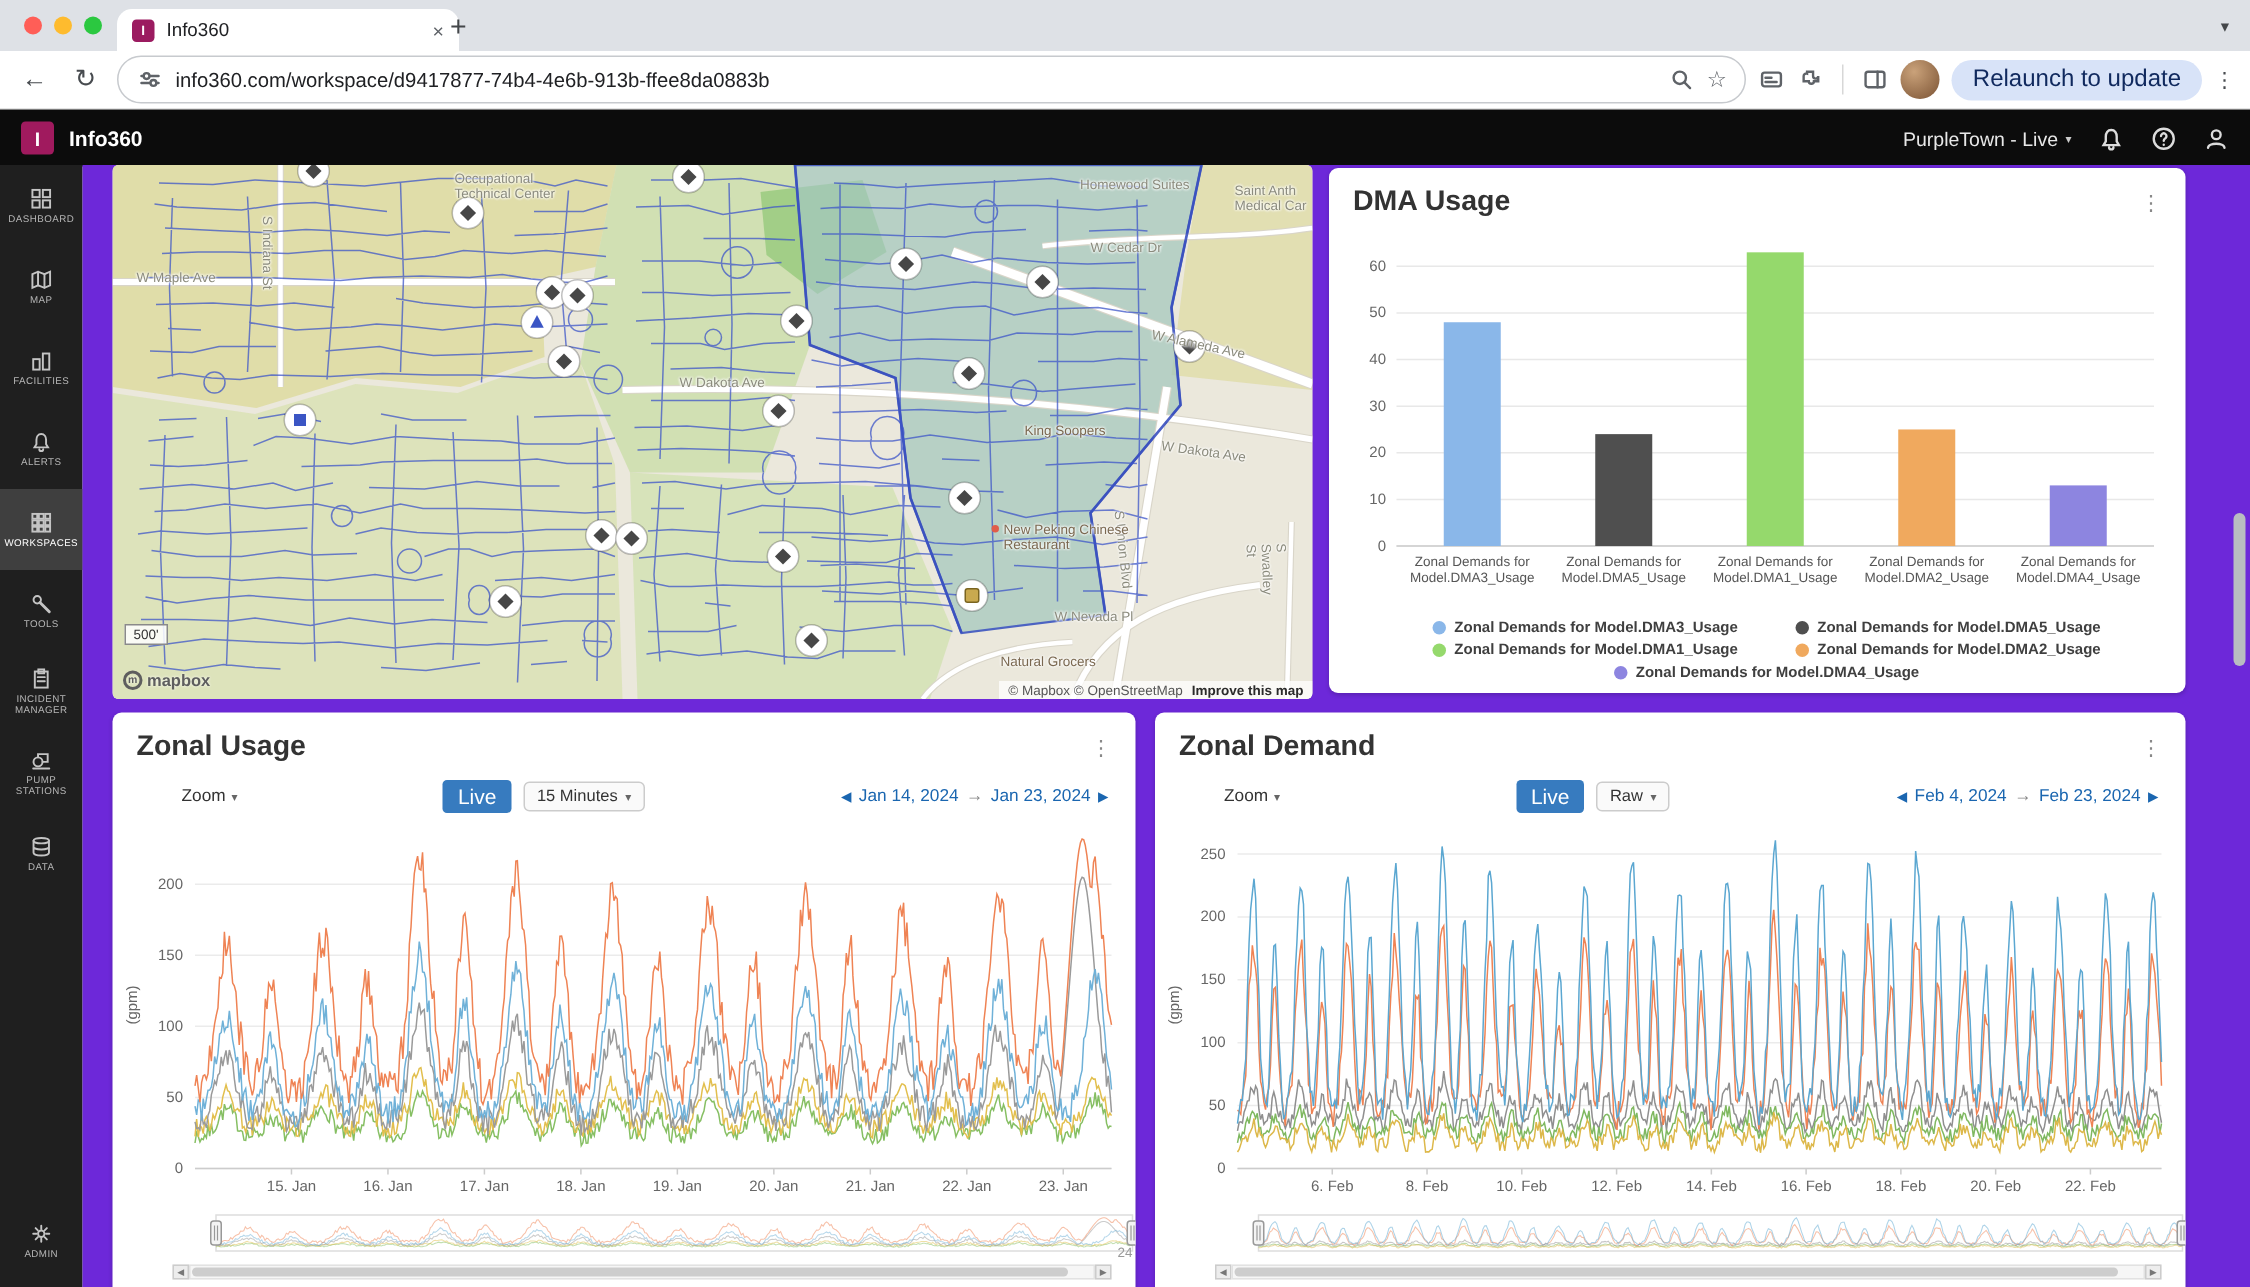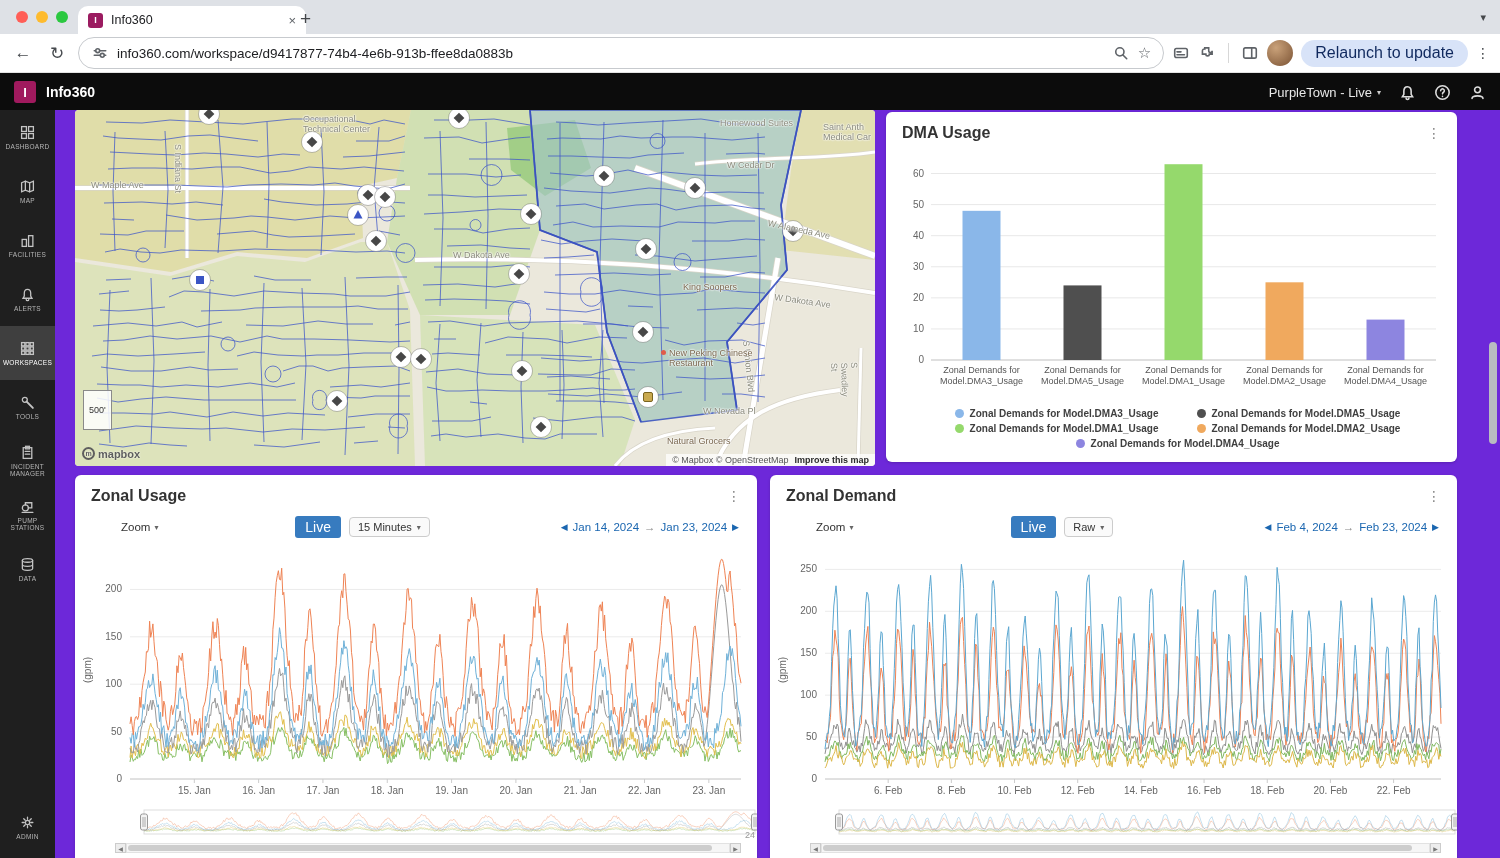--- a/index.html
+++ b/index.html
@@ -44,32 +44,32 @@
     display:flex;flex-direction:column;}
   .sb-item{height:54px;display:flex;flex-direction:column;align-items:center;justify-content:center;
     gap:3px;color:#b5b5b5;font-size:6.5px;letter-spacing:.3px;text-align:center;cursor:pointer;padding:0 2px;box-sizing:border-box;}
   .sb-item.active{background:#3f3f3f;color:#fff;}
   .sb-item.bottom{margin-top:auto;margin-bottom:4px;}
   .sb-item svg{width:15px;height:15px;stroke:#c4c4c4;fill:none;stroke-width:1.2;stroke-linecap:round;}
   
   .content{position:absolute;left:55px;top:110px;width:1445px;height:820px;background:#6d28d9;overflow:hidden;}
   .card{position:absolute;background:#fff;border-radius:6px;box-shadow:0 1px 3px rgba(0,0,0,.18);overflow:hidden;}
   .card-head{display:flex;align-items:center;justify-content:space-between;padding:12px 16px 6px 16px;}
-  .card-title{font-size:16px;font-weight:bold;color:#333;}
+  .card-title{font-size:19px;font-weight:bold;color:#333;}
   .card-kebab{color:#888;font-size:14px;cursor:pointer;line-height:10px;}
   
   .map-panel{position:absolute;left:20px;top:0;width:800px;height:356px;background:#e9e6da;
     border-radius:4px;overflow:hidden;}
   .map-label{position:absolute;font-size:9px;color:#8b8b7d;white-space:pre-line;line-height:10px;
     text-shadow:0 0 2px #fff,0 0 2px #fff,0 0 2px #fff;transform-origin:0 0;pointer-events:none;}
   .map-label.poi{color:#7a6850;}
   .map-label.has-dot::before{content:'';position:absolute;left:-8px;top:2px;width:5px;height:5px;
     border-radius:50%;background:#e05c4a;}
   .map-scale{position:absolute;left:8px;bottom:36px;background:rgba(255,255,255,.85);border:1px solid #8a8a8a;
-    font-size:9px;color:#333;padding:14px 5px;}
+    font-size:9px;color:#333;padding:1px 5px;}
   .map-logo{position:absolute;left:7px;bottom:6px;display:flex;align-items:flex-end;gap:3px;
     font-size:11px;font-weight:bold;color:#5e5e5e;text-shadow:0 0 2px #fff;}
   .map-logo .mcircle{width:13px;height:13px;border-radius:50%;border:2px solid #5e5e5e;box-sizing:border-box;
     display:flex;align-items:center;justify-content:center;font-size:7px;}
   .map-attrib{position:absolute;right:0;bottom:0;background:rgba(255,255,255,.75);font-size:9px;
     color:#555;padding:1px 6px;display:flex;gap:6px;}
   .map-attrib .improve{color:#2b2b2b;font-weight:bold;cursor:pointer;}
   
   .controls{display:flex;align-items:center;padding:2px 18px 0 40px;height:28px;}
   .zoom-btn{background:none;border:none;font-size:11.5px;color:#333;cursor:pointer;display:flex;gap:4px;align-items:center;}

